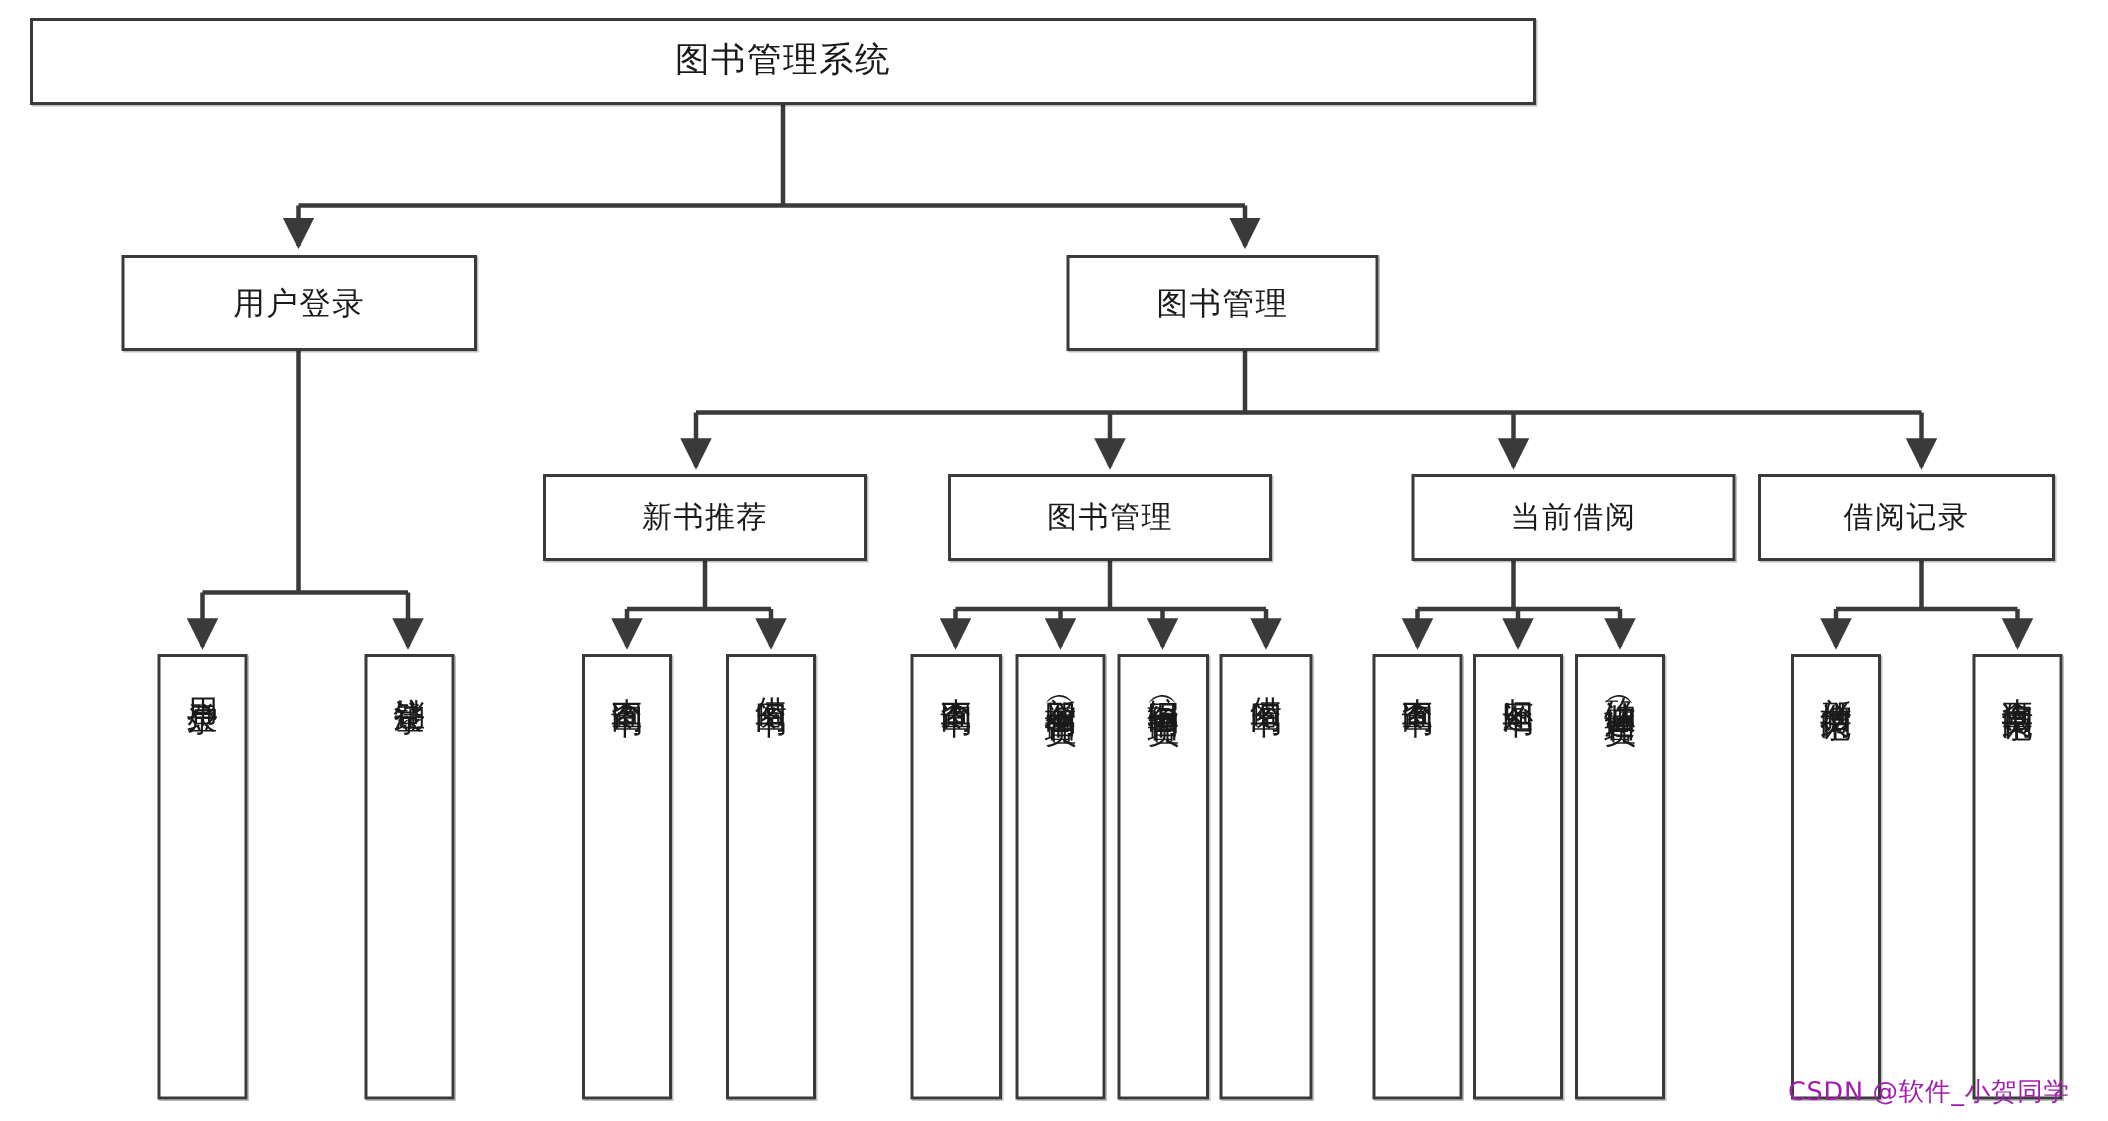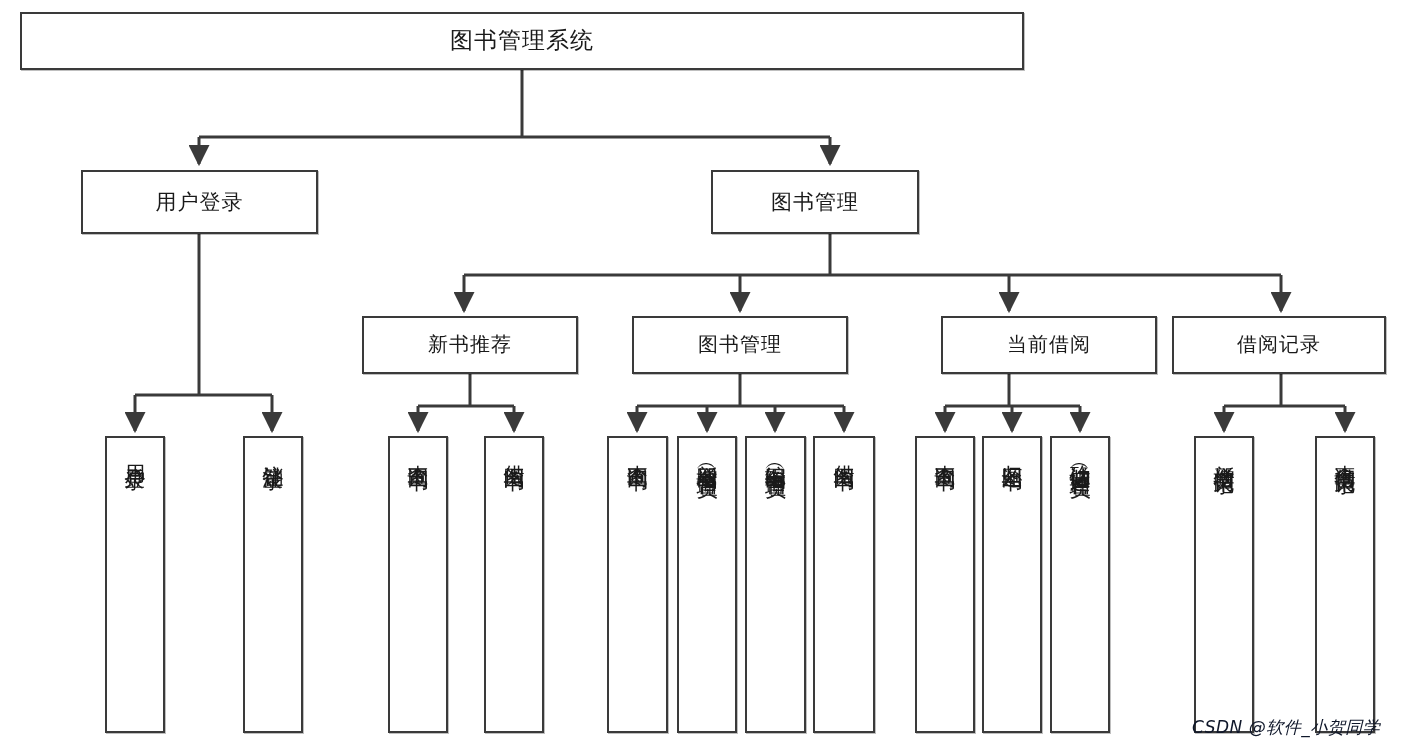--- a/index.html
+++ b/index.html
@@ -52,24 +52,23 @@
   .node.leaf .node-label {
     writing-mode: vertical-rl;
     text-orientation: upright;
     font-size: 21px;
     line-height: 1.15;
     letter-spacing: 2px;
   }
   .watermark {
     position: absolute;
     font-size: 17px;
-    color: #0f172a;
+    color: #a21caf;
     white-space: nowrap;
     letter-spacing: 0.5px;
-    font-style: italic;
   }
 </style>
 </head>
 <body>
 
 <div id="canvas">
 
   <svg class="connectors" viewBox="0 0 1405 747" xmlns="http://www.w3.org/2000/svg">
     <defs>
       <marker id="arrow" viewBox="0 0 10 10" refX="9" refY="5" markerWidth="7" markerHeight="7" orient="auto-start-reverse">
@@ -133,21 +132,21 @@
 
   <div class="node level3" id="node-l3-0" style="left: 362px; top: 316px; width: 216px; height: 58px;">
     <span class="node-label">新书推荐</span>
   </div>
   <div class="node level3" id="node-l3-1" style="left: 632px; top: 316px; width: 216px; height: 58px;">
     <span class="node-label">图书管理</span>
   </div>
   <div class="node level3" id="node-l3-2" style="left: 941px; top: 316px; width: 216px; height: 58px;">
     <span class="node-label">当前借阅</span>
   </div>
-  <div class="node level3" id="node-l3-3" style="left: 1172px; top: 316px; width: 214px; height: 58px;">
+  <div class="node level3" id="node-l3-3" style="left: 1172px; top: 316px; width: 198px; height: 58px;">
     <span class="node-label">借阅记录</span>
   </div>
 
   <div class="node leaf" id="leaf-0" style="left: 105px; top: 436px; width: 60px; height: 297px;">
     <span class="node-label">用户登录</span>
   </div>
   <div class="node leaf" id="leaf-1" style="left: 243px; top: 436px; width: 60px; height: 297px;">
     <span class="node-label">注销登录</span>
   </div>
   <div class="node leaf" id="leaf-2" style="left: 388px; top: 436px; width: 60px; height: 297px;">

